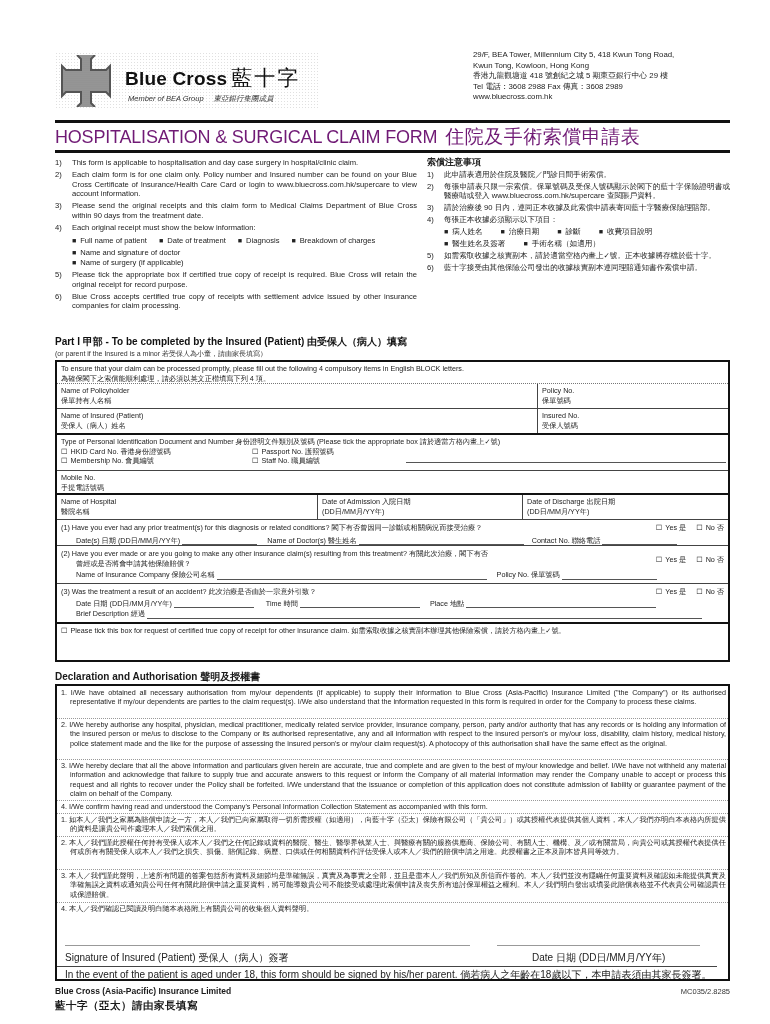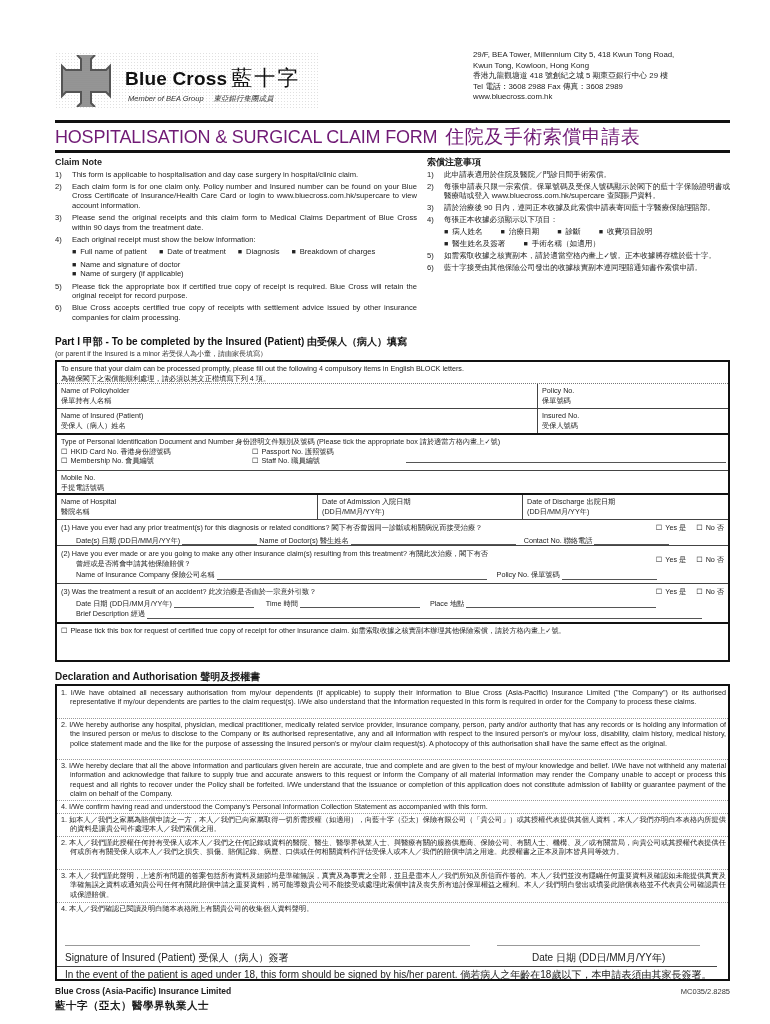--- a/index.html
+++ b/index.html
@@ -95,21 +95,20 @@
     </div>
   </div>
 
   <div class="title-top"></div>
   <div class="title">
     <span>HOSPITALISATION &amp; SURGICAL CLAIM FORM</span><span class="cn">住院及手術索償申請表</span>
   </div>
   <div class="title-bottom"></div>
 
   <div class="notes notes-en">
-    <h3>Claim Note</h3>
     <div class="note">
         <span class="num">1)</span>
         <span class="txt">This form is applicable to hospitalisation and day case surgery in hospital/clinic claim.</span>
       </div>
     <div class="note">
         <span class="num">2)</span>
         <span class="txt">Each claim form is for one claim only. Policy number and Insured number can be found on your Blue Cross Certificate of Insurance/Health Care Card or login to www.bluecross.com.hk/supercare to view account information.</span>
       </div>
     <div class="note">
         <span class="num">3)</span>
@@ -249,21 +248,21 @@
         <div>(DD日/MM月/YY年)</div>
       </div>
     </div>
 
     <div class="row" style="top:158px;height:26px;">
       <div class="cell" style="left:0;width:671px;padding-top:3px;">
         <div>(1)  Have you ever had any prior treatment(s) for this diagnosis or related conditions?  閣下有否曾因同一診斷或相關病況而接受治療？</div>
         <div class="yn" style="top:3px;"><span class="cb">Yes 是</span><span class="cb">No 否</span></div>
         <div style="padding-left:15px;margin-top:3px;white-space:nowrap;">
           <span>Date(s)  日期  (DD日/MM月/YY年)</span> <span class="uline" style="width:75px;"></span>
-          <span style="margin-left:0;">Name of Doctor(s)  醫生姓名</span> <span class="uline" style="width:165px;"></span>
+          <span style="margin-left:8px;">Name of Doctor(s)  醫生姓名</span> <span class="uline" style="width:165px;"></span>
           <span style="margin-left:6px;">Contact No.  聯絡電話</span> <span class="uline" style="width:75px;"></span>
         </div>
       </div>
     </div>
 
     <div class="row" style="top:184px;height:38px;">
       <div class="cell" style="left:0;width:671px;padding-top:3px;">
         <div>(2)  Have you ever made or are you going to make any other insurance claim(s) resulting from this treatment?  有關此次治療，閣下有否</div>
         <div style="padding-left:15px;">曾經或是否將會申請其他保險賠償？</div>
         <div class="yn" style="top:9px;"><span class="cb">Yes 是</span><span class="cb">No 否</span></div>
@@ -313,16 +312,16 @@
     <div class="decl-item" style="top:218px;">4. 本人／我們確認已閱讀及明白隨本表格附上有關貴公司的收集個人資料聲明。</div>
 
     <div class="sig-line" style="left:8px;top:259px;width:405px;"></div>
     <div class="sig-line" style="left:440px;top:259px;width:203px;"></div>
     <div class="sig-label" style="left:8px;top:265px;">Signature of Insured (Patient)  受保人（病人）簽署</div>
     <div class="sig-label" style="left:475px;top:265px;">Date  日期  (DD日/MM月/YY年)</div>
     <div class="sig-label" style="left:8px;top:280px;width:660px;border-top:1px solid #444;padding-top:1px;left:0;padding-left:8px;">In the event of the patient is aged under 18, this form should be signed by his/her parent.  倘若病人之年齡在18歲以下，本申請表須由其家長簽署。</div>
   </div>
 
   <div class="footer-en">Blue Cross (Asia-Pacific) Insurance Limited</div>
-  <div class="footer-cn">藍十字（亞太）醫學界執業人士</div>
+  <div class="footer-cn">藍十字（亞太）請由家長填寫</div>
   <div class="footer-code">MC035/2.8285</div>
 
 </div>
 
 </body></html>

